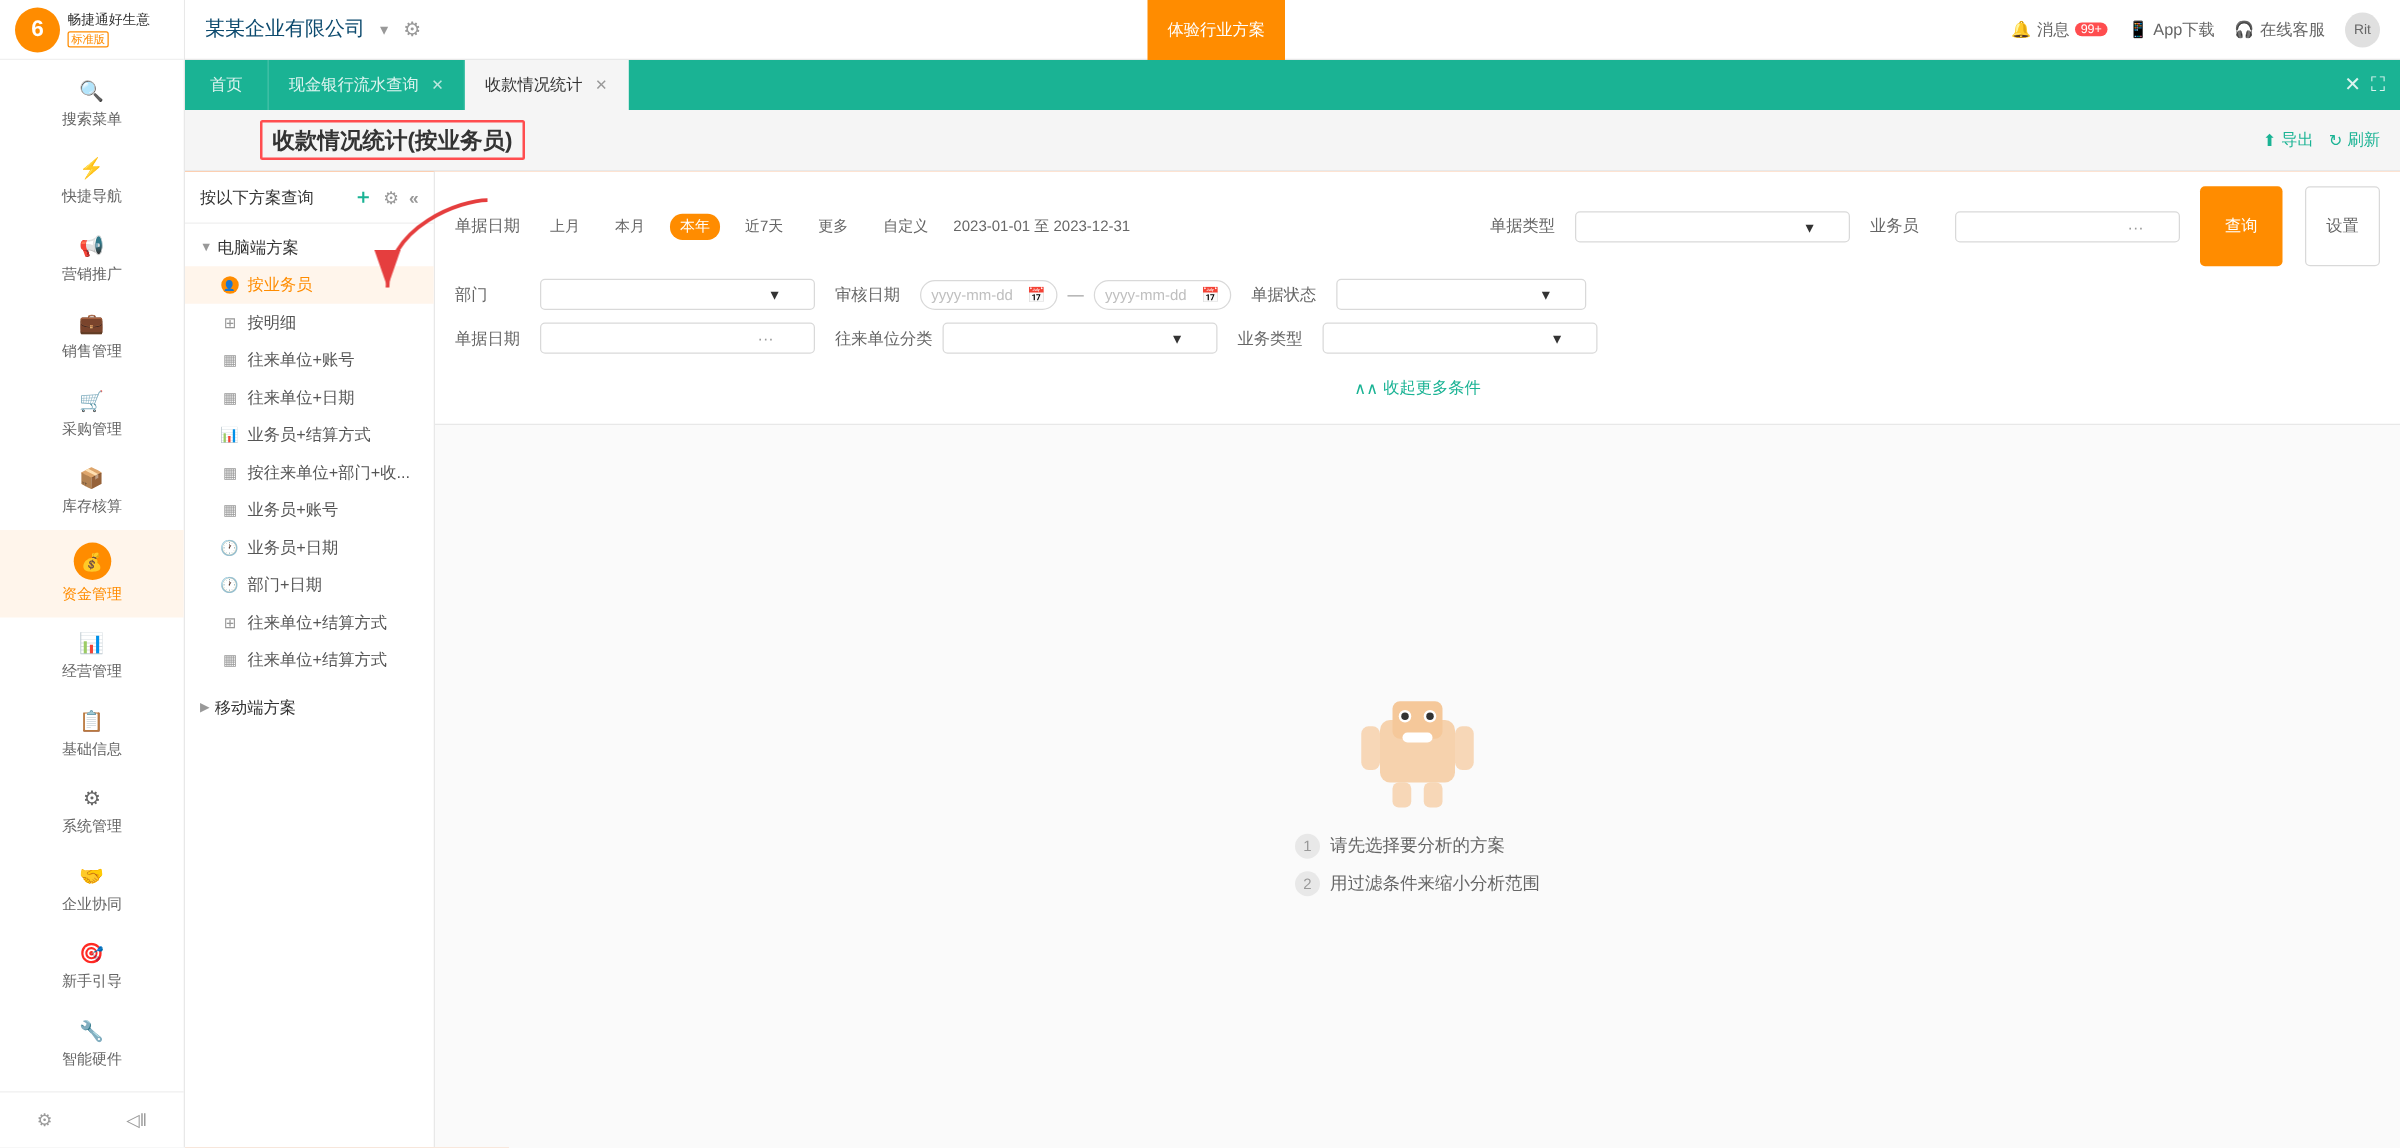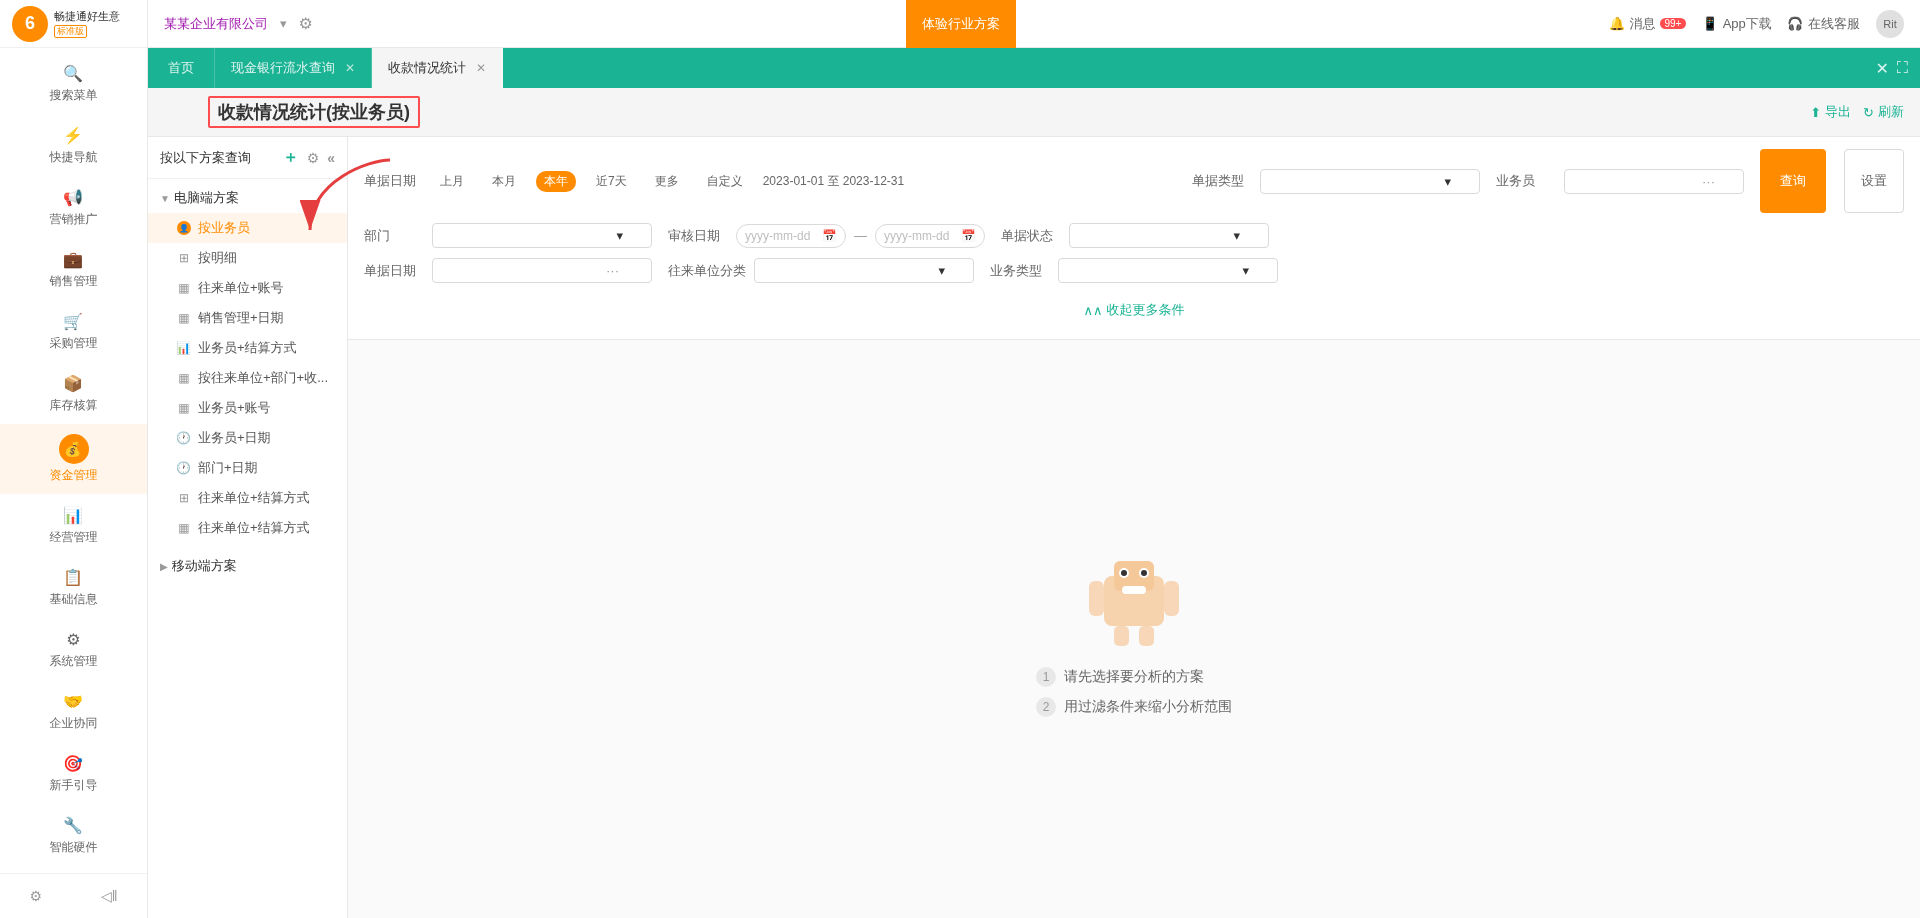--- a/index.html
+++ b/index.html
@@ -17,21 +17,21 @@
     .sidebar-item .icon { width: 22px; height: 22px; margin-bottom: 3px; display: flex; align-items: center; justify-content: center; font-size: 16px; }
     .sidebar-footer { padding: 10px 0; border-top: 1px solid #f0f0f0; display: flex; justify-content: space-around; align-items: center; }
     .sidebar-footer-btn { cursor: pointer; color: #999; font-size: 14px; padding: 4px; }
 
     
     .main { flex: 1; display: flex; flex-direction: column; overflow: hidden; }
 
     
     .topbar { height: 48px; background: #fff; display: flex; align-items: center; padding: 0 16px; border-bottom: 1px solid #e8e8e8; justify-content: space-between; }
     .topbar-left { display: flex; align-items: center; gap: 12px; }
-    .topbar-breadcrumb { color: #a21caf; font-size: 13px; }
+    .topbar-breadcrumb { color: #0c4a6e; font-size: 16px; }
     .topbar-search-btn { background: #ff8c00; color: white; border: none; border-radius: 4px; padding: 23px 16px; cursor: pointer; font-size: 13px; }
     .topbar-right { display: flex; align-items: center; gap: 16px; font-size: 13px; color: #666; }
     .topbar-right-item { display: flex; align-items: center; gap: 4px; cursor: pointer; }
     .badge { background: #ff4d4f; color: white; font-size: 10px; border-radius: 8px; padding: 0 5px; min-width: 16px; text-align: center; }
     .topbar-avatar { width: 28px; height: 28px; background: #ddd; border-radius: 50%; }
 
     
     .tabbar { height: 40px; background: #1ab394; display: flex; align-items: center; padding: 0 0; position: relative; }
     .tab-item { height: 40px; display: flex; align-items: center; padding: 0 16px; color: rgba(255,255,255,0.85); cursor: pointer; font-size: 13px; gap: 6px; border-right: 1px solid rgba(255,255,255,0.2); }
     .tab-item.home { padding: 0 20px; }
@@ -267,21 +267,21 @@
           <div class="tree-item">
             <div class="tree-item-icon gray">⊞</div>
             <span>按明细</span>
           </div>
           <div class="tree-item">
             <div class="tree-item-icon gray">▦</div>
             <span>往来单位+账号</span>
           </div>
           <div class="tree-item">
             <div class="tree-item-icon gray">▦</div>
-            <span>销售管理+日期</span>
+            <span>往来单位+日期</span>
           </div>
           <div class="tree-item">
             <div class="tree-item-icon gray">📊</div>
             <span>业务员+结算方式</span>
           </div>
           <div class="tree-item">
             <div class="tree-item-icon gray">▦</div>
             <span>按往来单位+部门+收...</span>
           </div>
           <div class="tree-item">

